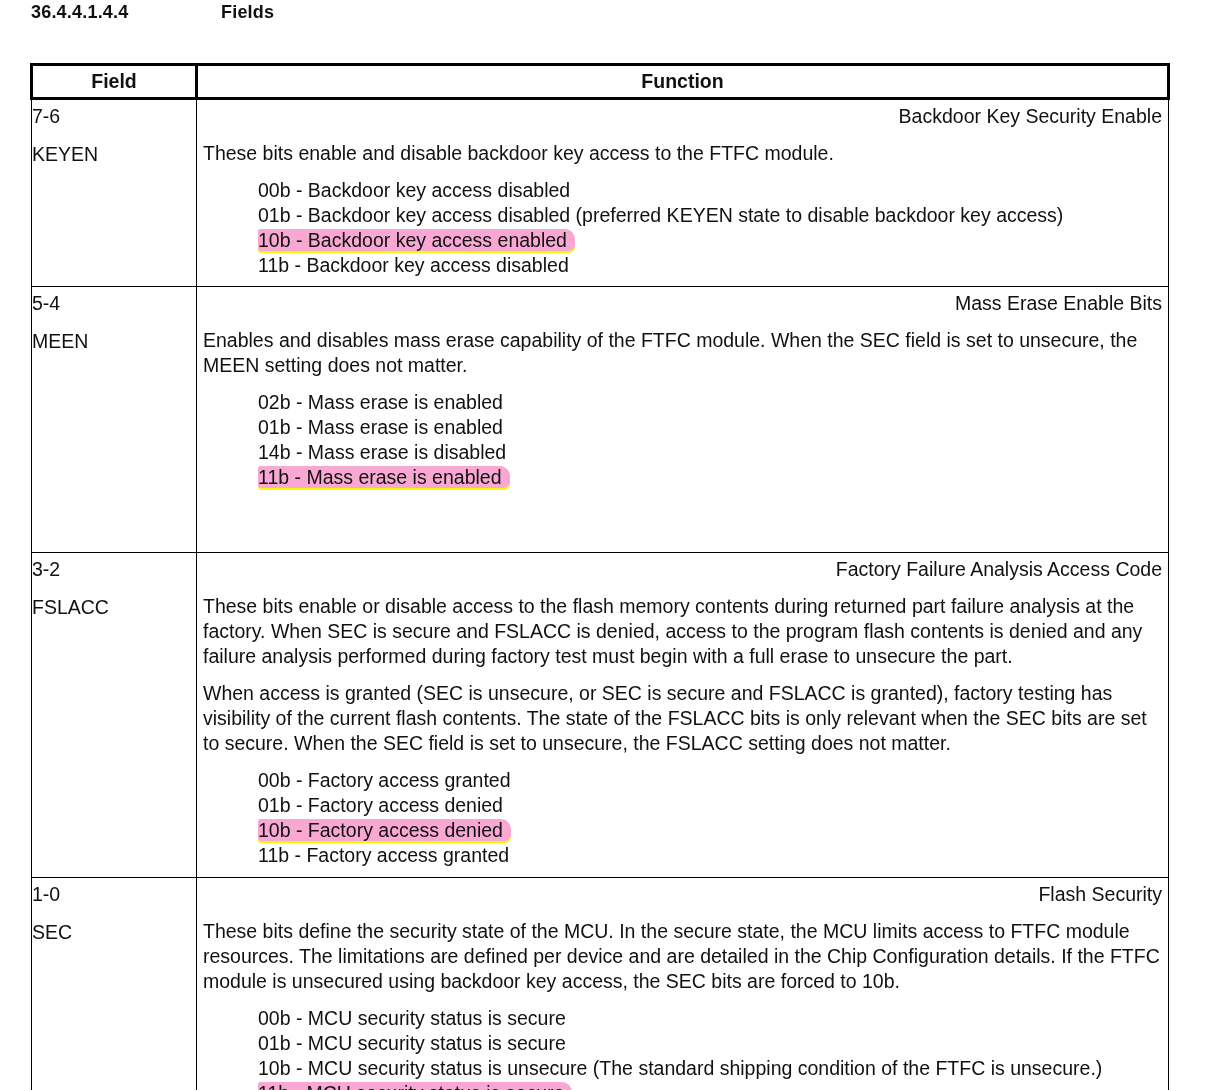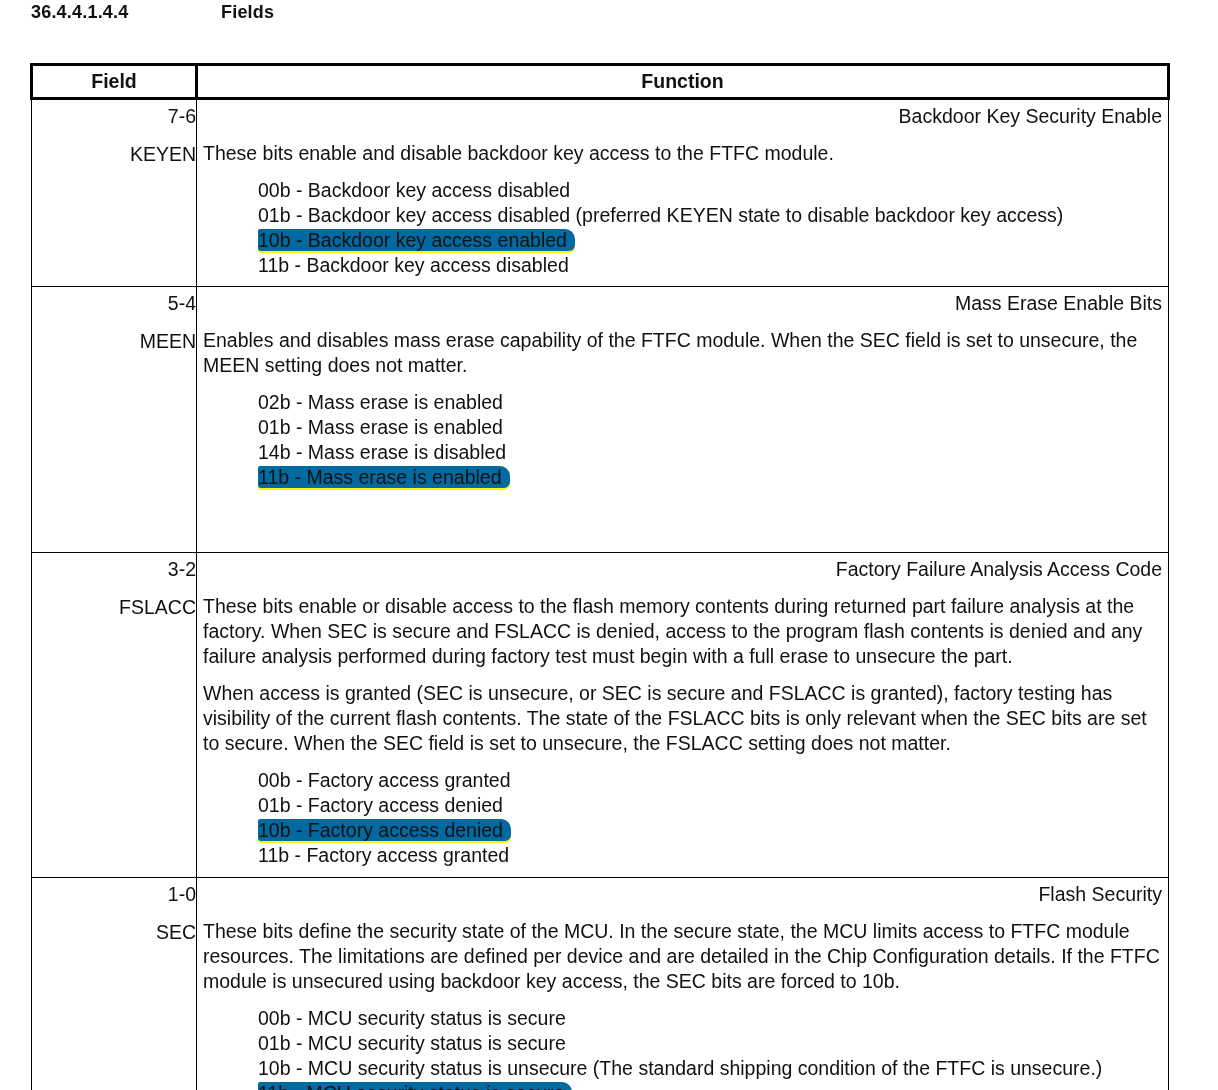--- a/index.html
+++ b/index.html
@@ -19,29 +19,29 @@
     table-layout: fixed;
   }
   table.fields th {
     border: 3px solid #000; font-weight: bold; font-size: 19.5px;
     height: 31px; padding: 0; 
   }
   table.fields td {
     border: 1.5px solid #000; vertical-align: top; padding: 0;
   }
   col.c-field { width: 165px; }
-  td.fieldcell { text-align: right; padding-top: 4px !important; }
+  td.fieldcell { text-align: left; padding-top: 4px !important; }
   td.fieldcell .bits { height: 38px; }
   td.funccell { padding: 4px 6px 6px 6px !important; }
   .fname { margin-bottom: 12px; text-align: right; }
   .para { margin-bottom: 12px; }
   .opts { padding-left: 55px; margin-top: 11px; }
   .opt { height: 25px; white-space: nowrap; }
   .hl {
-    background: #0369a1;
+    background: #f9a8d4;
     border-radius: 2px 10px 6px 3px;
     padding: 0 8px 0 0; margin-left: 0;
     box-shadow: 0 2px 0 #f8f800;
   }
 </style>
 </head>
 <body>
 
 <div class="title">
   <span class="num">36.4.4.1.4.4</span><span>Fields</span>

